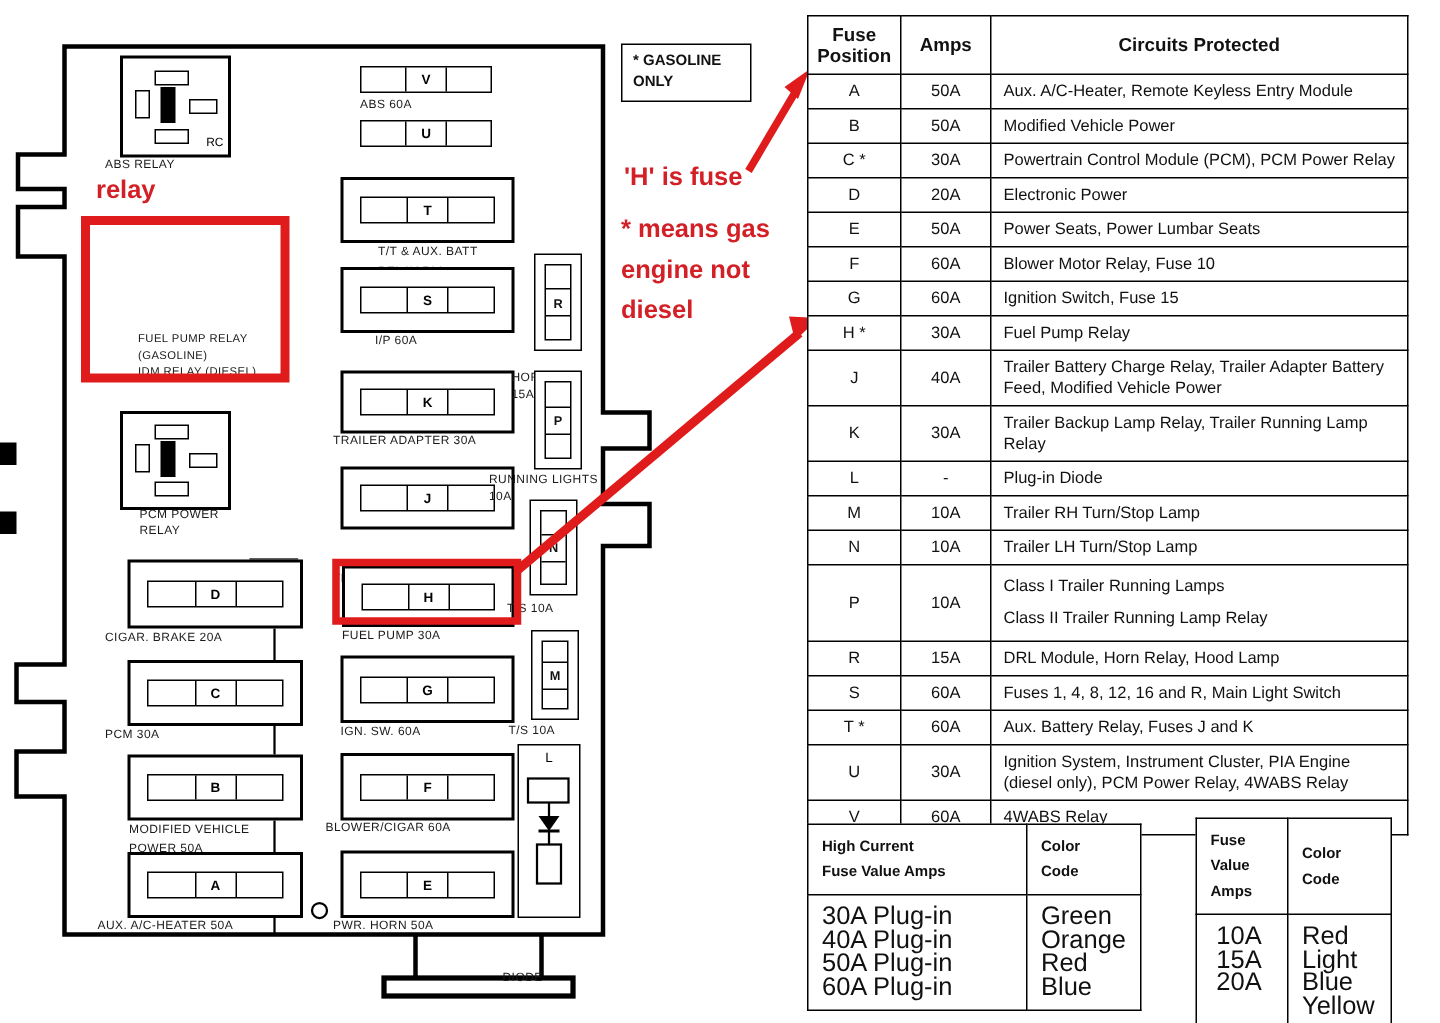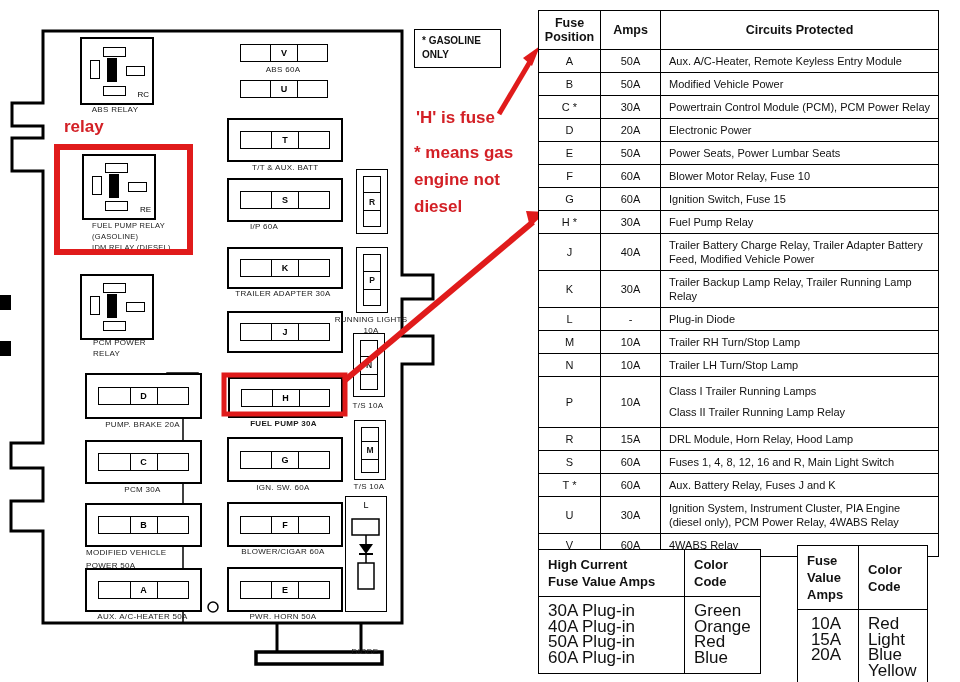--- a/index.html
+++ b/index.html
@@ -20,21 +20,21 @@
   .vfuse .vbar{position:absolute;top:6px;bottom:6px;left:50%;width:16px;transform:translateX(-50%);
                border:1.5px solid #000;display:flex;flex-direction:column;align-items:stretch;justify-content:center;}
   .vcell{height:17px;border-top:1.5px solid #000;border-bottom:1.5px solid #000;
          display:flex;align-items:center;justify-content:center;font-size:8.5px;font-weight:bold;}
   .relay{position:absolute;border:2px solid #000;background:#fff;}
   .relay .p{position:absolute;border:1.5px solid #000;background:#fff;}
   .relay .pf{position:absolute;background:#000;}
   .relay .code{position:absolute;right:3px;bottom:4px;font-size:8px;color:#000;}
   .dlabel{position:absolute;font-size:8px;line-height:11px;letter-spacing:.3px;color:#1a1a1a;
           white-space:pre-line;}
-  .c{text-align:center;}
+  .c{}
   .diode-box{position:absolute;border:1.5px solid #000;background:#fff;}
   .l-letter{position:absolute;top:3px;left:0;width:100%;text-align:center;font-size:9px;color:#000;}
 
   
   .gas-box{position:absolute;left:414px;top:29px;width:87px;height:39px;border:1.5px solid #000;
            font-size:10px;font-weight:bold;line-height:14px;padding:4px 0 0 7px;box-sizing:border-box;
            white-space:pre-line;}
 
   
   .red-text{position:absolute;color:#d32026;font-weight:bold;font-size:17px;line-height:27px;white-space:pre-line;}
@@ -46,21 +46,21 @@
   .maintab th,.maintab td{border:1.5px solid #000;font-size:11px;line-height:14px;
       vertical-align:middle;white-space:pre-line;}
   .maintab th{font-size:12.5px;font-weight:bold;text-align:center;padding:5px 2px;}
   .maintab td.pos{text-align:center;padding:4px 2px;}
   .maintab td.amps{text-align:center;padding:4px 2px;}
   .maintab td.circ{text-align:left;padding:4px 4px 4px 8px;}
   .maintab td.gap{line-height:21px;}
 
   .smalltab{position:absolute;table-layout:fixed;}
   .smalltab th,.smalltab td{border:1.5px solid #000;white-space:pre-line;vertical-align:middle;}
-  .smalltab th{font-size:13px;font-weight:bold;text-align:left;line-height:17px;padding:6px 4px 6px 9px;}
+  .smalltab th{font-size:10px;font-weight:bold;text-align:left;line-height:17px;padding:6px 4px 6px 9px;}
   .smalltab td{font-size:17px;line-height:15.5px;padding:6px 4px 8px 9px;vertical-align:top;}
   .smalltab td.cnum{text-align:center;padding-left:0;}
 </style>
 </head>
 <body>
 
 <div class="stage">
 
   <svg class="abs" style="left:0;top:0;" width="540" height="682" viewBox="0 0 540 682">
     <path d="M43,31 H402 V275 H433 V299 H402 V336 H433 V364 H402 V623 H43 V531 H11 V501 H43 V468 H11 V443 H43 V171 H12 V138 H43 V126 H12 V103 H43 Z" fill="none" stroke="#000" stroke-width="3"></path>
@@ -77,47 +77,39 @@
   <div class="relay" style="left:80px;top:37px;width:70px;height:64px;">
     <div class="p" style="left:21px;top:8px;width:21px;height:8px;"></div>
     <div class="p" style="left:8px;top:21px;width:8px;height:17px;"></div>
     <div class="pf" style="left:25px;top:19px;width:10px;height:24px;"></div>
     <div class="p" style="right:7px;top:27px;width:17px;height:8px;"></div>
     <div class="p" style="left:21px;bottom:7px;width:21px;height:8px;"></div>
     <div class="code">RC</div>
   </div>
   <div class="dlabel c" style="left:70px;top:104px;width:90px;">ABS RELAY</div>
 
-  <div class="relay" style="left:82px;top:154px;width:70px;height:62px;">
-    <div class="p" style="left:21px;top:7px;width:21px;height:8px;"></div>
-    <div class="p" style="left:8px;top:20px;width:8px;height:17px;"></div>
-    <div class="pf" style="left:25px;top:18px;width:10px;height:24px;"></div>
-    <div class="p" style="right:7px;top:26px;width:17px;height:8px;"></div>
-    <div class="p" style="left:21px;bottom:7px;width:21px;height:8px;"></div>
-    <div class="code">RE</div>
-  </div>
   <div class="dlabel" style="left:92px;top:220px;width:110px;font-size:7.5px;">FUEL PUMP RELAY (GASOLINE)
 IDM RELAY (DIESEL)</div>
 
   <div class="relay" style="left:80px;top:274px;width:70px;height:62px;">
     <div class="p" style="left:21px;top:7px;width:21px;height:8px;"></div>
     <div class="p" style="left:8px;top:20px;width:8px;height:17px;"></div>
     <div class="pf" style="left:25px;top:18px;width:10px;height:24px;"></div>
     <div class="p" style="right:7px;top:26px;width:17px;height:8px;"></div>
     <div class="p" style="left:21px;bottom:7px;width:21px;height:8px;"></div>
   </div>
   <div class="dlabel" style="left:93px;top:337px;width:90px;">PCM POWER
 RELAY</div>
 
   <div class="hfuse" style="left:85px;top:373px;width:113px;height:42px;">
     <div class="bar">
         <span class="fcell">D</span>
       </div>
   </div>
-  <div class="dlabel c" style="left:70px;top:419px;width:145px;">PUMP. BRAKE 20A</div>
+  <div class="dlabel c" style="left:70px;top:419px;width:145px;">CIGAR. BRAKE 20A</div>
 
   <div class="hfuse" style="left:85px;top:440px;width:113px;height:40px;">
     <div class="bar">
         <span class="fcell">C</span>
       </div>
   </div>
   <div class="dlabel c" style="left:70px;top:484px;width:145px;">PCM 30A</div>
 
   <div class="hfuse" style="left:85px;top:503px;width:113px;height:40px;">
     <div class="bar">
@@ -170,21 +162,21 @@
         <span class="fcell">J</span>
       </div>
   </div>
   <div class="dlabel c" style="left:222px;top:352px;width:122px;margin-top:28px;">TRAILER ADAPTER 40A</div>
 
   <div class="hfuse" style="left:228px;top:377px;width:111px;height:37px;">
     <div class="bar">
         <span class="fcell">H</span>
       </div>
   </div>
-  <div class="dlabel c" style="left:228px;top:418px;width:111px;font-weight:bold;">FUEL PUMP 30A</div>
+  <div class="dlabel c" style="left:228px;top:418px;width:111px;">FUEL PUMP 30A</div>
 
   <div class="hfuse" style="left:227px;top:437px;width:112px;height:41px;">
     <div class="bar">
         <span class="fcell">G</span>
       </div>
   </div>
   <div class="dlabel c" style="left:227px;top:482px;width:112px;">IGN. SW. 60A</div>
 
   <div class="hfuse" style="left:227px;top:502px;width:112px;height:41px;">
     <div class="bar">

